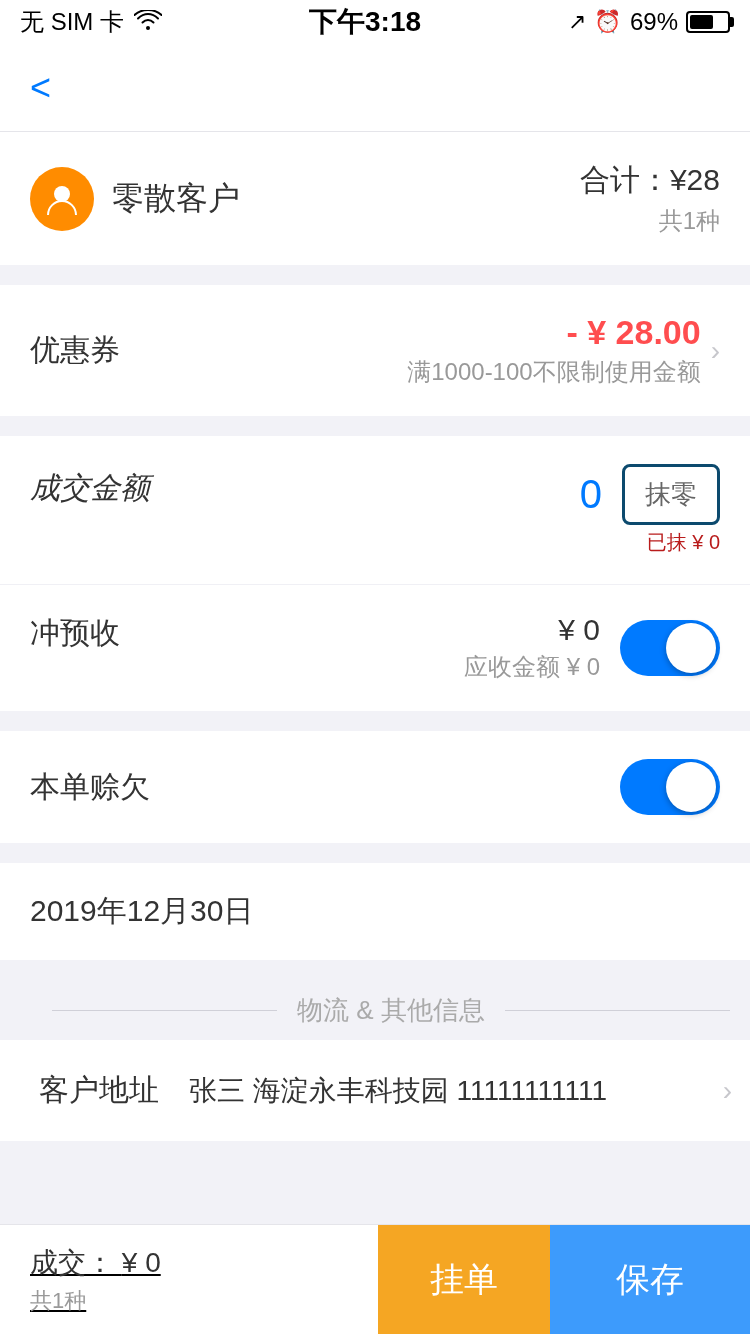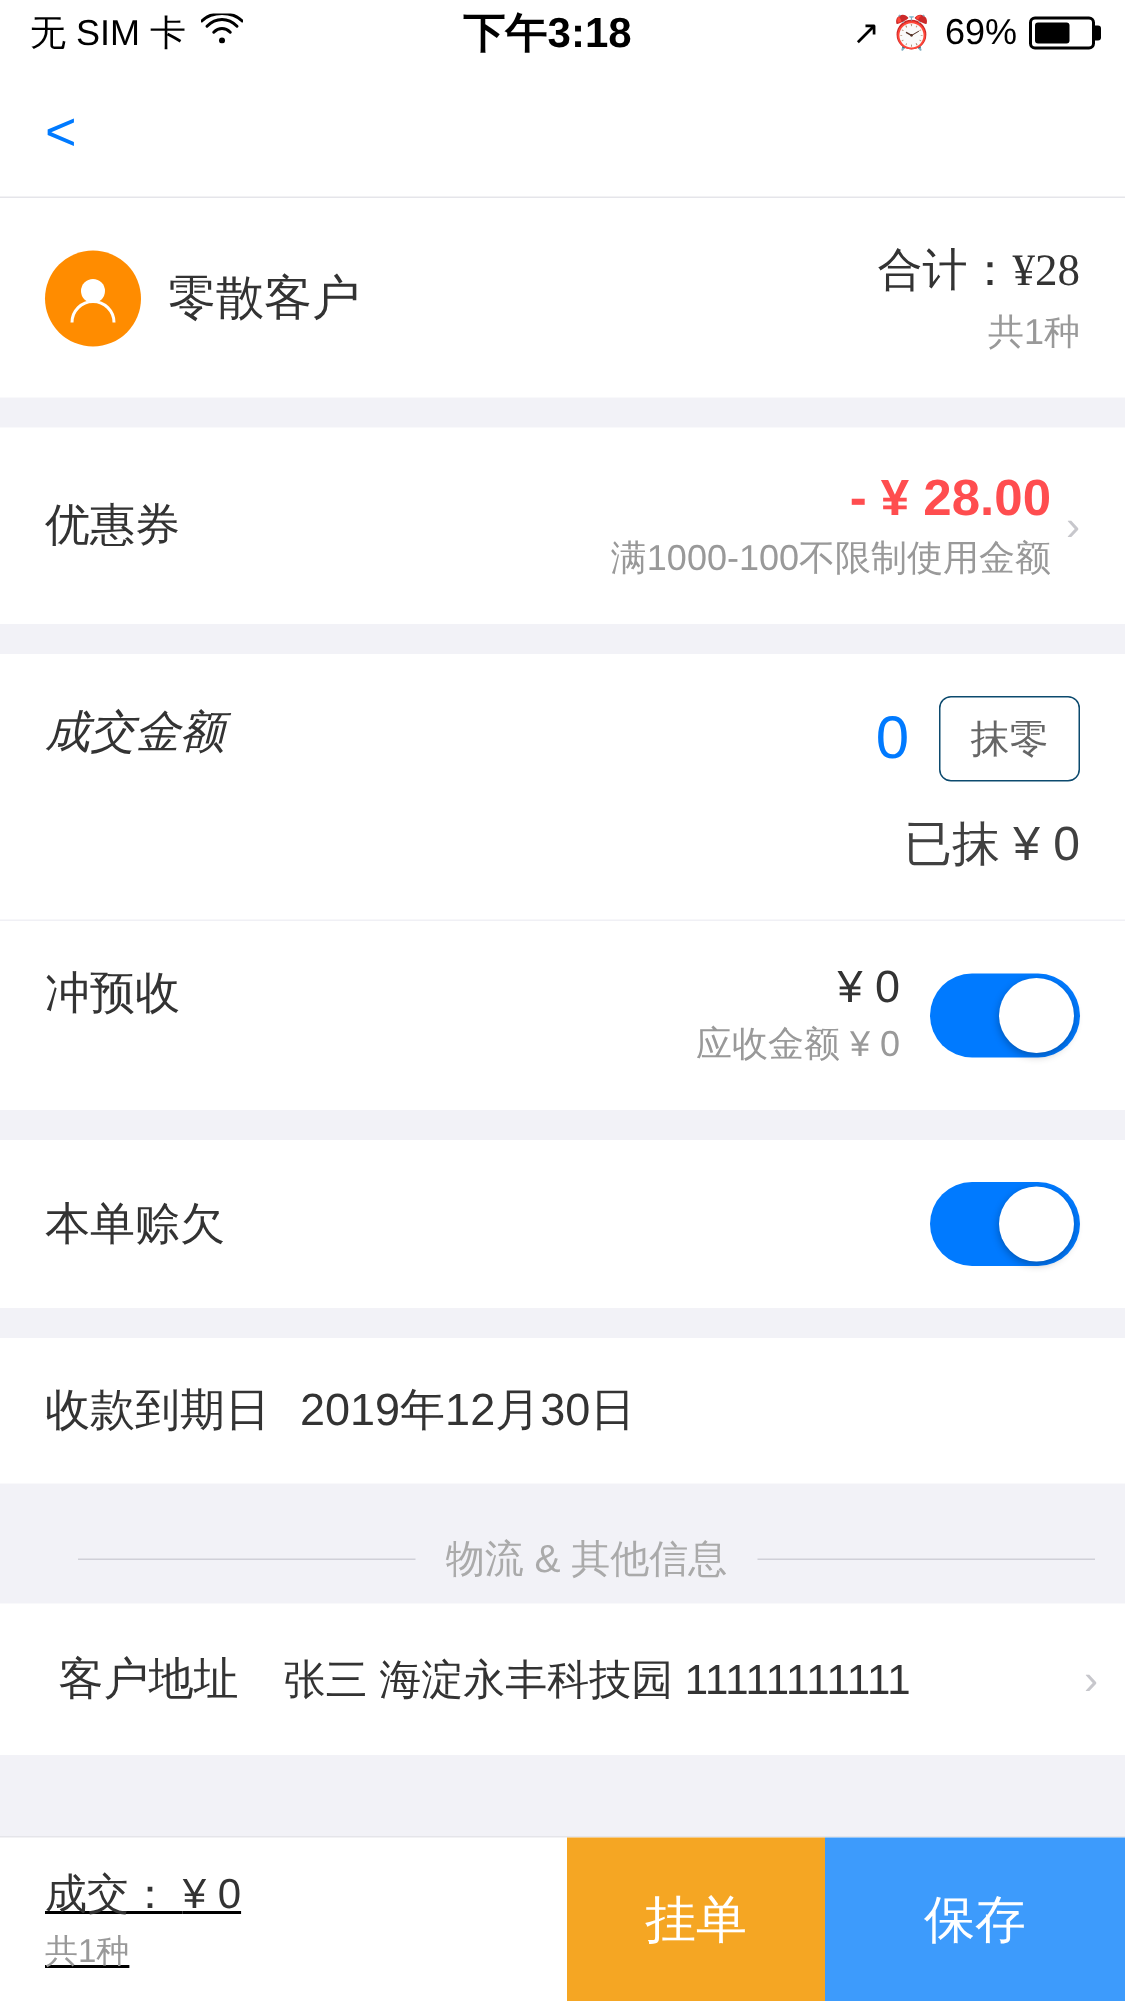--- a/index.html
+++ b/index.html
@@ -77,21 +77,21 @@
     .customer-avatar {
       width: 64px; height: 64px;
       background: #ff8c00;
       border-radius: 50%;
       display: flex; align-items: center; justify-content: center;
       color: white;
       font-size: 28px;
     }
     .customer-name { font-size: 32px; color: #333; font-weight: 500; }
     .customer-right { text-align: right; }
-    .total-amount { font-size: 30px; color: #333; font-family: Liberation Serif, serif; }
+    .total-amount { font-size: 30px; color: #333; }
     .total-count { font-size: 24px; color: #999; margin-top: 4px; }
 
     
     .coupon-row {
       display: flex;
       align-items: center;
       justify-content: space-between;
       padding: 28px 30px;
       background: #fff;
     }
@@ -111,29 +111,29 @@
       display: flex;
       align-items: flex-start;
       justify-content: space-between;
       padding: 28px 30px;
       border-bottom: 1px solid #f0f0f5;
     }
     .row-label { font-size: 30px; color: #333; padding-top: 4px; font-style: italic; }
     .amount-right { display: flex; align-items: center; gap: 20px; }
     .amount-value-blue { font-size: 40px; color: #007aff; font-weight: 400; }
     .round-zero-btn {
-      border: 1px solid #0c4a6e;
+      border: 3px solid #0c4a6e;
       border-radius: 8px;
       padding: 10px 20px;
       font-size: 26px;
       color: #666;
       background: #fff;
       cursor: pointer;
     }
-    .amount-sub { font-size: 32px; color: #404040; margin-top: 20px; }
+    .amount-sub { font-size: 20px; color: #b91c1c; margin-top: 4px; }
 
     
     .prepay-row {
       display: flex;
       justify-content: space-between;
       padding: 28px 30px;
     }
     .prepay-label { font-size: 30px; color: #333; }
     .prepay-right { display: flex; align-items: center; gap: 20px; }
     .prepay-amounts { text-align: right; }
@@ -352,21 +352,20 @@
   </div>
 
   <div class="arrears-section">
     <span class="arrears-label">本单赊欠</span>
     <div class="toggle">
       <div class="toggle-knob"></div>
     </div>
   </div>
 
   <div class="duedate-row">
-    <span class="duedate-label">收款到期日</span>
     <span class="duedate-value">2019年12月30日</span>
   </div>
 
   <div class="section-divider">
     <div class="divider-line"></div>
     <span class="divider-text">物流 &amp; 其他信息</span>
     <div class="divider-line"></div>
   </div>
 
   <div class="address-section">

